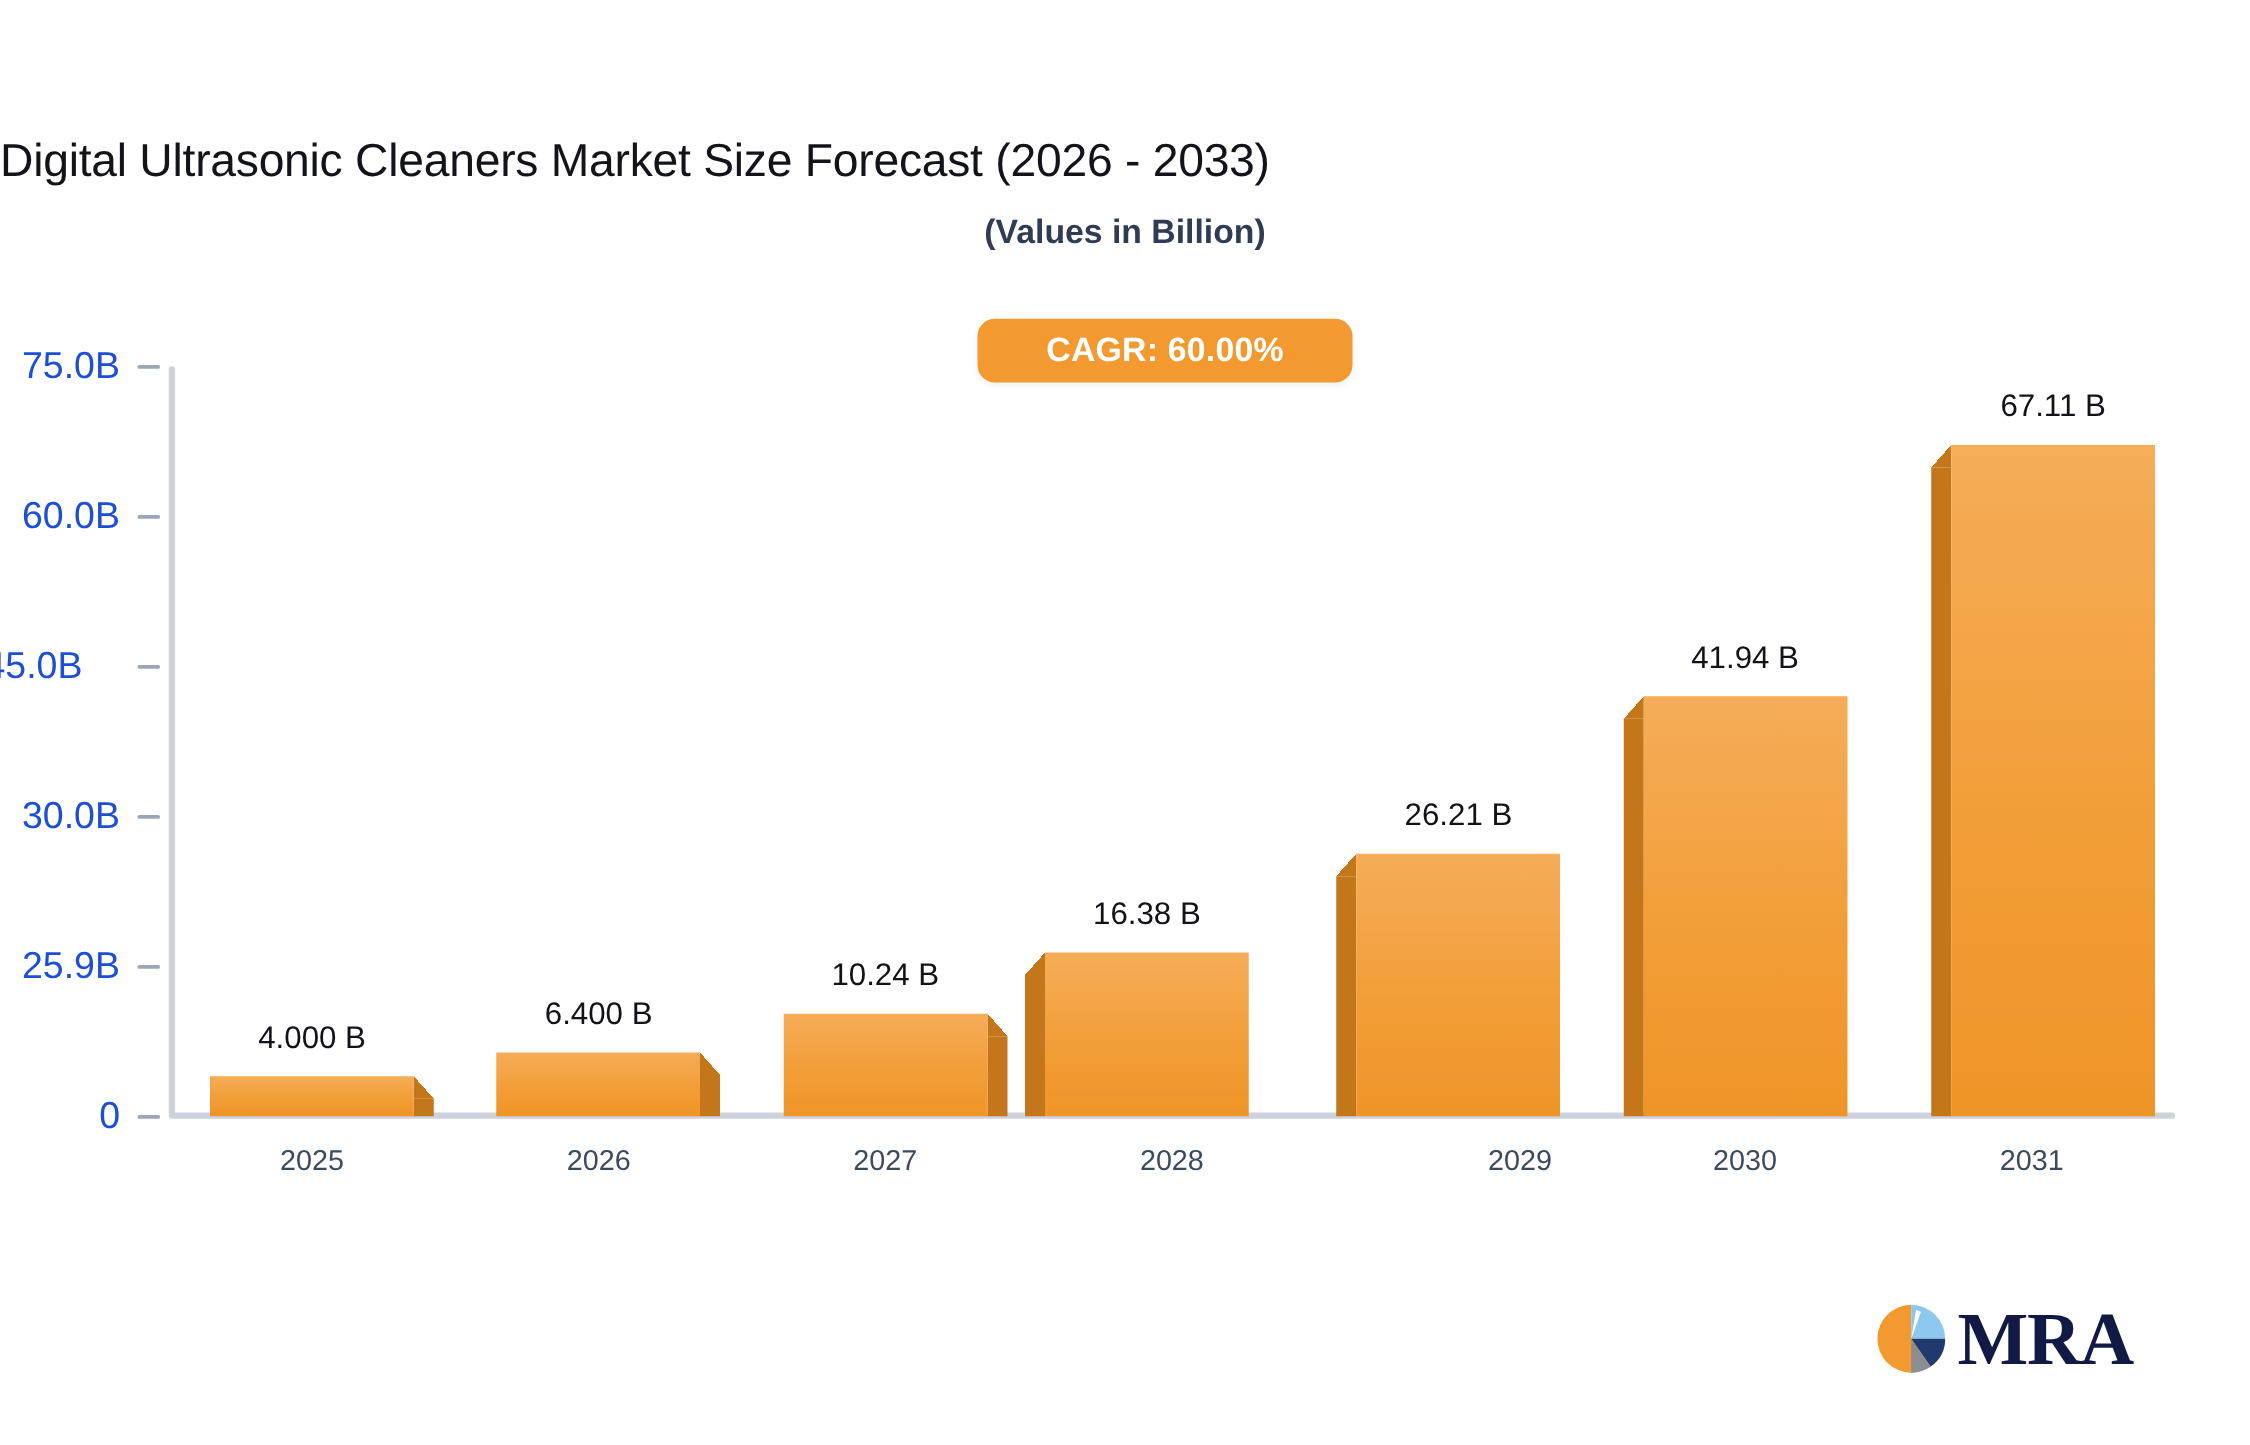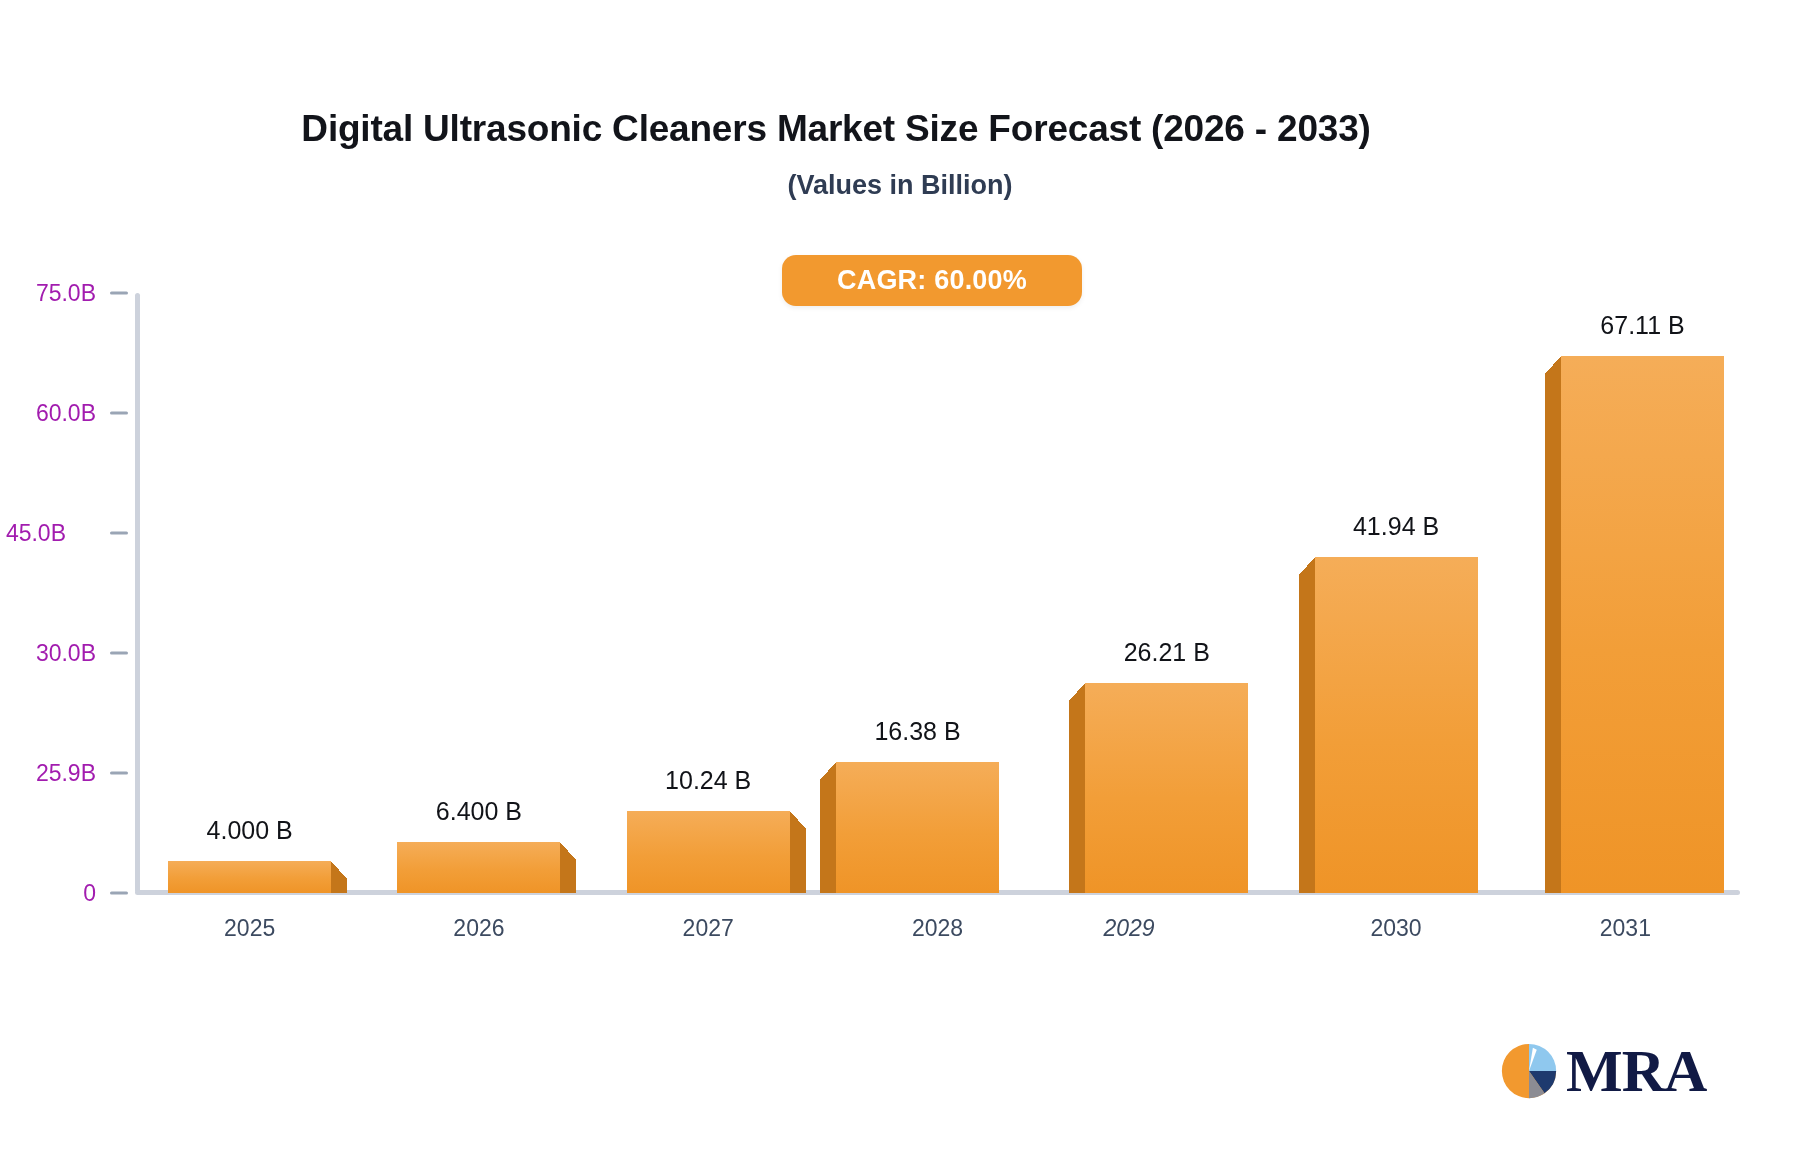--- a/index.html
+++ b/index.html
@@ -18,23 +18,23 @@
     height: 1156px;
     background: #ffffff;
   }
 
   
   #chart-title {
     position: absolute;
     top: 108px;
     left: 0;
     width: 1672px;
-    text-align: center;
+    text-align: left;
     font-size: 37px;
-    font-weight: 700;
+    font-weight: 400;
     letter-spacing: -0.2px;
     color: #12141a;
     white-space: nowrap;
   }
 
   #chart-subtitle {
     position: absolute;
     top: 170px;
     left: 0;
     width: 1800px;
@@ -103,22 +103,22 @@
     position: absolute;
     right: 0;
     display: flex;
     align-items: center;
     justify-content: flex-end;
     gap: 14px;
     transform: translateY(-50%);
     white-space: nowrap;
   }
   .y-tick .y-tick-label {
-    font-size: 23px;
-    color: #a21caf;
+    font-size: 30px;
+    color: #1d4ed8;
     font-weight: 400;
   }
   .y-tick .y-tick-mark {
     display: inline-block;
     width: 18px;
     height: 3px;
     background: #9aa5b5;
     border-radius: 2px;
   }
   #y-tick-wrap {
@@ -321,16 +321,16 @@
         <path d="M32 32 L36 8 L40 10 Z" fill="#ffffff"></path>
       </svg>
     </span>
     <span class="logo-word">MRA</span>
   </div>
 
 <div class="x-tick-label" style="left: 249.643px;">2025</div>
     <div class="x-tick-label" style="left: 478.929px;">2026</div>
     <div class="x-tick-label" style="left: 708.214px;">2027</div>
     <div class="x-tick-label" style="left: 937.5px;">2028</div>
-    <div class="x-tick-label" style="left: 1129px; font-style: italic;">2029</div>
+    <div class="x-tick-label" style="left: 1216px;">2029</div>
     <div class="x-tick-label" style="left: 1396.07px;">2030</div>
     <div class="x-tick-label" style="left: 1625.36px;">2031</div>
   </div>
 
 </body></html>

